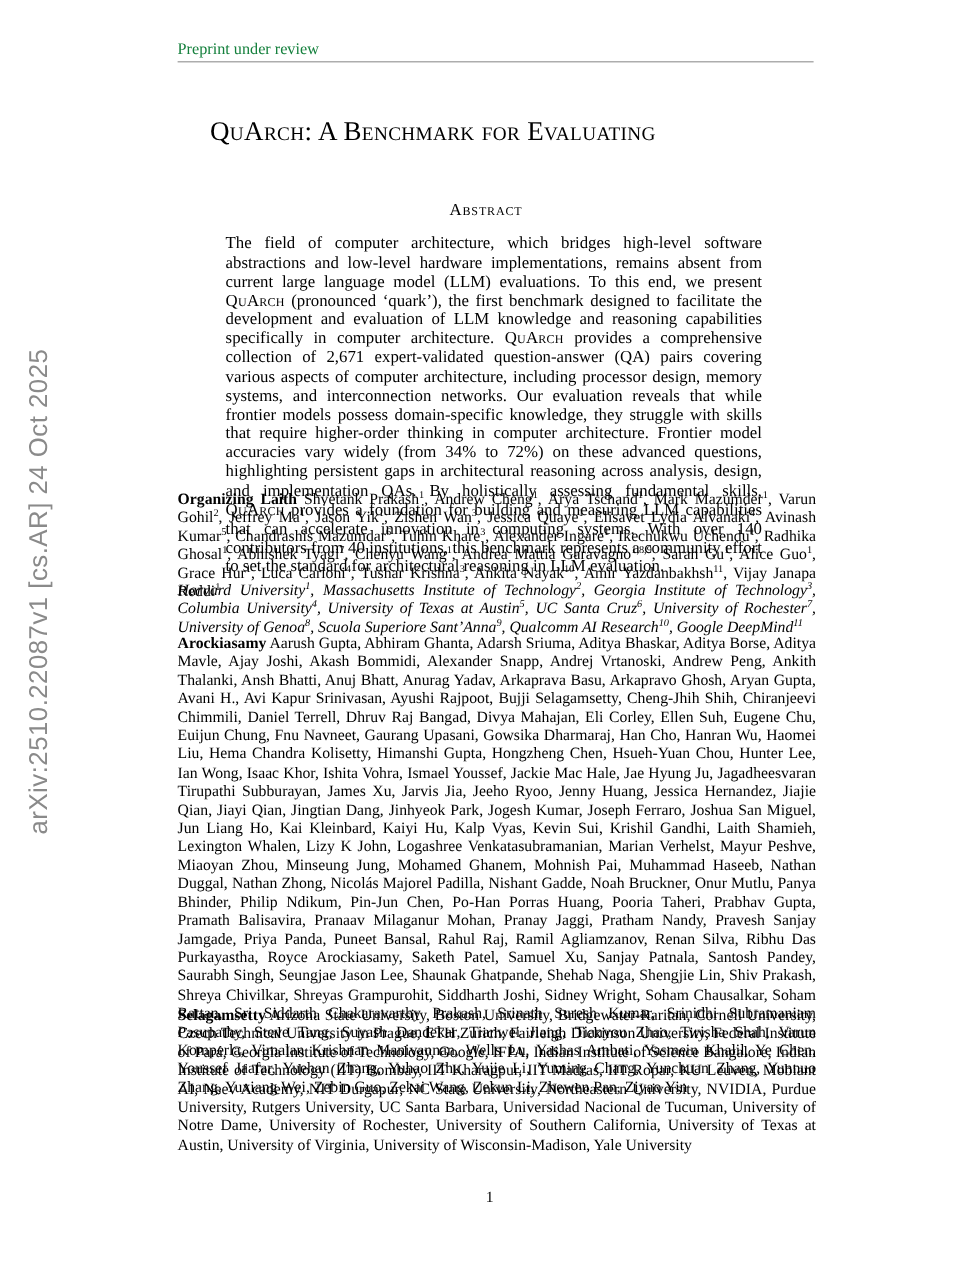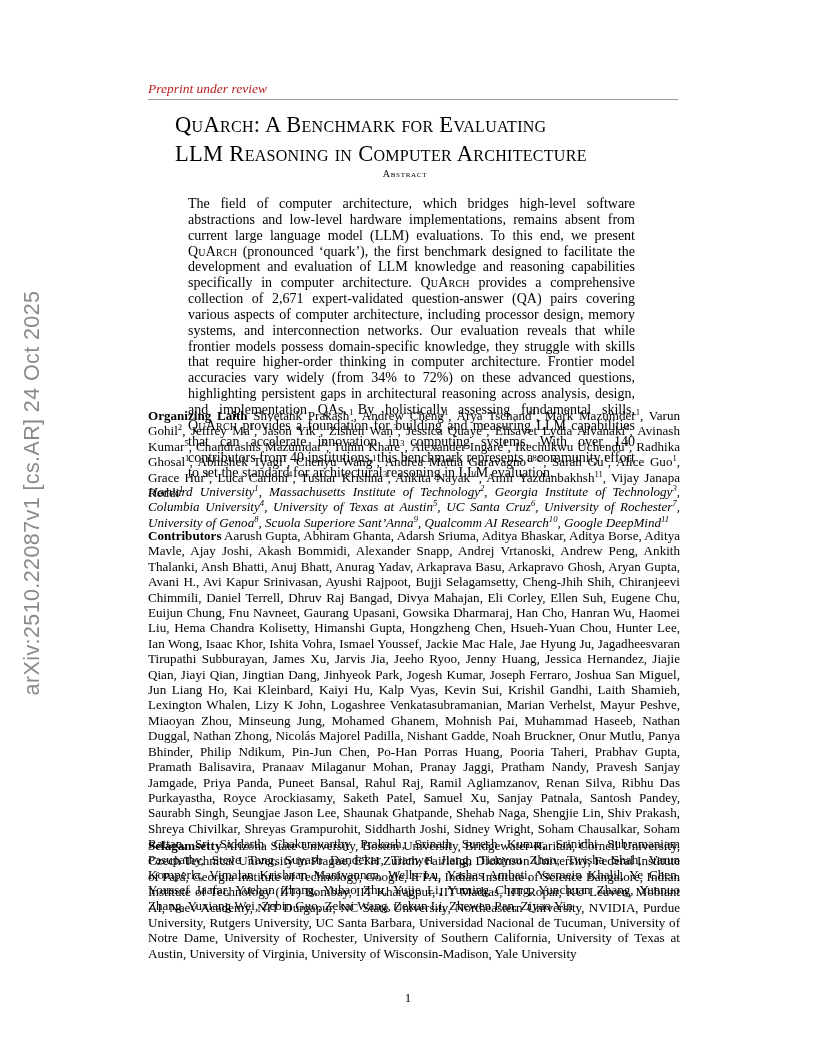--- a/index.html
+++ b/index.html
@@ -42,55 +42,53 @@
   }
 
   
   .runhead {
     position: absolute;
     left: 148px;
     top: 33px;
     width: 530px;
   }
   .runhead-text {
-    font-style: italic;
     font-size: 13.5px;
     line-height: 16px;
-    color: #b91c1c;
-    margin-top: 48px;
+    color: #15803d;
   }
   .runhead-rule {
     margin-top: 2px;
     border-top: 1.4px solid #9a9a9a;
     width: 530px;
   }
 
   
   .title-block {
     position: absolute;
     left: 175px;
-    top: 110px;
+    top: 95px;
     width: 505px;
   }
   .title-line {
     font-size: 22.5px;
     line-height: 29px;
     font-variant: small-caps;
     letter-spacing: 0.3px;
     white-space: nowrap;
   }
 
   
   .abstract-head {
     position: absolute;
     left: 175px;
     top: 168px;
     width: 460px;
     text-align: center;
-    font-size: 10px;
+    font-size: 14px;
     font-variant: small-caps;
     letter-spacing: 0.7px;
   }
   .abstract-body {
     position: absolute;
     left: 188px;
     top: 196px;
     width: 447px;
     font-size: 14px;
     line-height: 15.85px;
@@ -140,37 +138,36 @@
     <span>arXiv:2510.22087v1  [cs.AR]  24 Oct 2025</span>
   </div>
 
   <div class="runhead">
     <div class="runhead-text">Preprint under review</div>
     <div class="runhead-rule"></div>
   </div>
 
   <div class="title-block">
     <div class="title-line">QuArch: A Benchmark for Evaluating</div>
-    <div class="title-line">LLM Reasoning in Computer Architecture</div>
   </div>
 
   <div class="abstract-head">Abstract</div>
   <div class="abstract-body" id="abstract-body">The field of computer architecture, which bridges high-level software abstractions and low-level hardware implementations, remains absent from current large language model (LLM) evaluations. To this end, we present <span class="sc">QuArch</span> (pronounced ‘quark’), the first benchmark designed to facilitate the development and evaluation of LLM knowledge and reasoning capabilities specifically in computer architecture. <span class="sc">QuArch</span> provides a comprehensive collection of 2,671 expert-validated question-answer (QA) pairs covering various aspects of computer architecture, including processor design, memory systems, and interconnection networks. Our evaluation reveals that while frontier models possess domain-specific knowledge, they struggle with skills that require higher-order thinking in computer architecture. Frontier model accuracies vary widely (from 34% to 72%) on these advanced questions, highlighting persistent gaps in architectural reasoning across analysis, design, and implementation QAs. By holistically assessing fundamental skills, <span class="sc">QuArch</span> provides a foundation for building and measuring LLM capabilities that can accelerate innovation in computing systems. With over 140 contributors from 40 institutions, this benchmark represents a community effort to set the standard for architectural reasoning in LLM evaluation.</div>
 
   <div class="para" id="organizing-team">
     <b>Organizing Laith</b>
     <span id="organizing-team-text"> Shvetank Prakash<sup>1</sup>, Andrew Cheng<sup>1</sup>, Arya Tschand<sup>1</sup>, Mark Mazumder<sup>1</sup>, Varun Gohil<sup>2</sup>, Jeffrey Ma<sup>1</sup>, Jason Yik<sup>1</sup>, Zishen Wan<sup>3</sup>, Jessica Quaye<sup>1</sup>, Elisavet Lydia Alvanaki<sup>4</sup>, Avinash Kumar<sup>5</sup>, Chandrashis Mazumdar<sup>6</sup>, Tuhin Khare<sup>3</sup>, Alexander Ingare<sup>1</sup>, Ikechukwu Uchendu<sup>1</sup>, Radhika Ghosal<sup>1</sup>, Abhishek Tyagi<sup>7</sup>, Chenyu Wang<sup>1</sup>, Andrea Mattia Garavagno<sup>1,8,9</sup>, Sarah Gu<sup>1</sup>, Alice Guo<sup>1</sup>, Grace Hur<sup>1</sup>, Luca Carloni<sup>4</sup>, Tushar Krishna<sup>3</sup>, Ankita Nayak<sup>10</sup>, Amir Yazdanbakhsh<sup>11</sup>, Vijay Janapa Reddi<sup>1</sup></span>
   </div>
 
   <div class="para" id="author-affiliations">
     <span id="author-affiliations-text">Harvard University<sup>1</sup>, Massachusetts Institute of Technology<sup>2</sup>, Georgia Institute of Technology<sup>3</sup>, Columbia University<sup>4</sup>, University of Texas at Austin<sup>5</sup>, UC Santa Cruz<sup>6</sup>, University of Rochester<sup>7</sup>, University of Genoa<sup>8</sup>, Scuola Superiore Sant’Anna<sup>9</sup>, Qualcomm AI Research<sup>10</sup>, Google DeepMind<sup>11</sup></span>
   </div>
 
   <div class="para" id="contributors">
-    <b>Contributors</b>
+    <b>Arockiasamy</b>
     <span>Aarush Gupta, Abhiram Ghanta, Adarsh Sriuma, Aditya Bhaskar, Aditya Borse, Aditya Mavle, Ajay Joshi, Akash Bommidi, Alexander Snapp, Andrej Vrtanoski, Andrew Peng, Ankith Thalanki, Ansh Bhatti, Anuj Bhatt, Anurag Yadav, Arkaprava Basu, Arkapravo Ghosh, Aryan Gupta, Avani H., Avi Kapur Srinivasan, Ayushi Rajpoot, Bujji Selagamsetty, Cheng-Jhih Shih, Chiranjeevi Chimmili, Daniel Terrell, Dhruv Raj Bangad, Divya Mahajan, Eli Corley, Ellen Suh, Eugene Chu, Euijun Chung, Fnu Navneet, Gaurang Upasani, Gowsika Dharmaraj, Han Cho, Hanran Wu, Haomei Liu, Hema Chandra Kolisetty, Himanshi Gupta, Hongzheng Chen, Hsueh-Yuan Chou, Hunter Lee, Ian Wong, Isaac Khor, Ishita Vohra, Ismael Youssef, Jackie Mac Hale, Jae Hyung Ju, Jagadheesvaran Tirupathi Subburayan, James Xu, Jarvis Jia, Jeeho Ryoo, Jenny Huang, Jessica Hernandez, Jiajie Qian, Jiayi Qian, Jingtian Dang, Jinhyeok Park, Jogesh Kumar, Joseph Ferraro, Joshua San Miguel, Jun Liang Ho, Kai Kleinbard, Kaiyi Hu, Kalp Vyas, Kevin Sui, Krishil Gandhi, Laith Shamieh, Lexington Whalen, Lizy K John, Logashree Venkatasubramanian, Marian Verhelst, Mayur Peshve, Miaoyan Zhou, Minseung Jung, Mohamed Ghanem, Mohnish Pai, Muhammad Haseeb, Nathan Duggal, Nathan Zhong, Nicolás Majorel Padilla, Nishant Gadde, Noah Bruckner, Onur Mutlu, Panya Bhinder, Philip Ndikum, Pin-Jun Chen, Po-Han Porras Huang, Pooria Taheri, Prabhav Gupta, Pramath Balisavira, Pranaav Milaganur Mohan, Pranay Jaggi, Pratham Nandy, Pravesh Sanjay Jamgade, Priya Panda, Puneet Bansal, Rahul Raj, Ramil Agliamzanov, Renan Silva, Ribhu Das Purkayastha, Royce Arockiasamy, Saketh Patel, Samuel Xu, Sanjay Patnala, Santosh Pandey, Saurabh Singh, Seungjae Jason Lee, Shaunak Ghatpande, Shehab Naga, Shengjie Lin, Shiv Prakash, Shreya Chivilkar, Shreyas Grampurohit, Siddharth Joshi, Sidney Wright, Soham Chausalkar, Soham Rattan, Sri Siddarth Chakaravarthy Prakash, Srinath Suresh Kumar, Srinidhi Subramaniam Pasupathy, Steve Tang, Suyash Dandekar, Tianwei Jiang, Tianyou Zhao, Twisha Shah, Varun Komperla, Vimalan Krishnan Manivannan, Wells Lu, Yashas Ambati, Yasmein Khalil, Ye Chen, Youssef Jaafar, Yuehan Zhang, Yuhao Zhu, Yujie Li, Yuming Chang, Yunchuan Zhang, Yunnuo Zhang, Yuxiang Wei, Zebin Guo, Zekai Wang, Zekun Li, Zhewen Pan, Ziyao Yin</span>
   </div>
 
   <div class="para" id="affiliations">
     <b>Selagamsetty</b>
     <span>Arizona State University, Boston University, Bridgewater-Raritan, Cornell University, Czech Technical University in Prague, ETH Zurich, Fairleigh Dickinson University, Federal Institute of Pará, Georgia Institute of Technology, Google, IFPA, Indian Institute of Science Bangalore, Indian Institute of Technology (IIT) Bombay, IIT Kharagpur, IIT Madras, IIT Ropar, KU Leuven, Mobiant AI, Neev Academy, NIT Durgapur, NC State University, Northeastern University, NVIDIA, Purdue University, Rutgers University, UC Santa Barbara, Universidad Nacional de Tucuman, University of Notre Dame, University of Rochester, University of Southern California, University of Texas at Austin, University of Virginia, University of Wisconsin-Madison, Yale University</span>
   </div>
 
   <div class="page-number">1</div>
 

